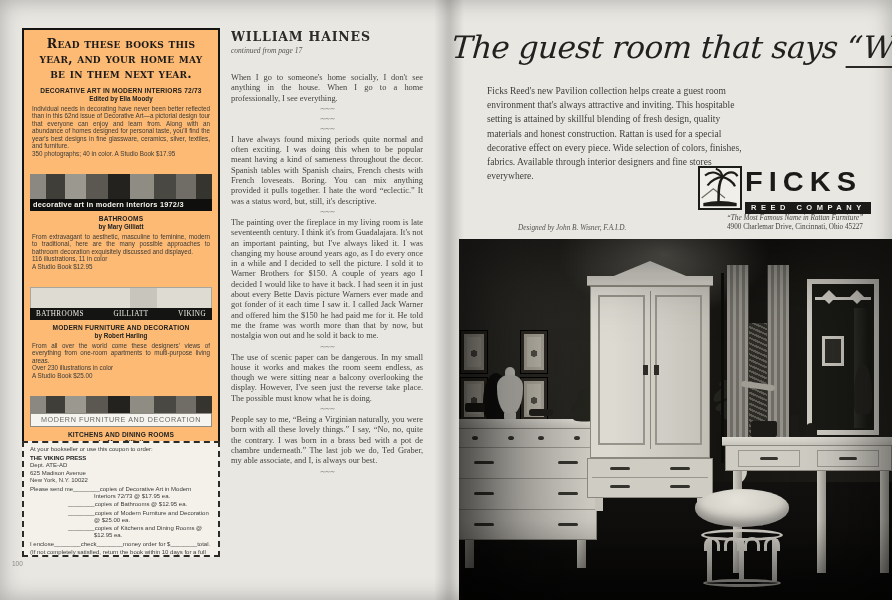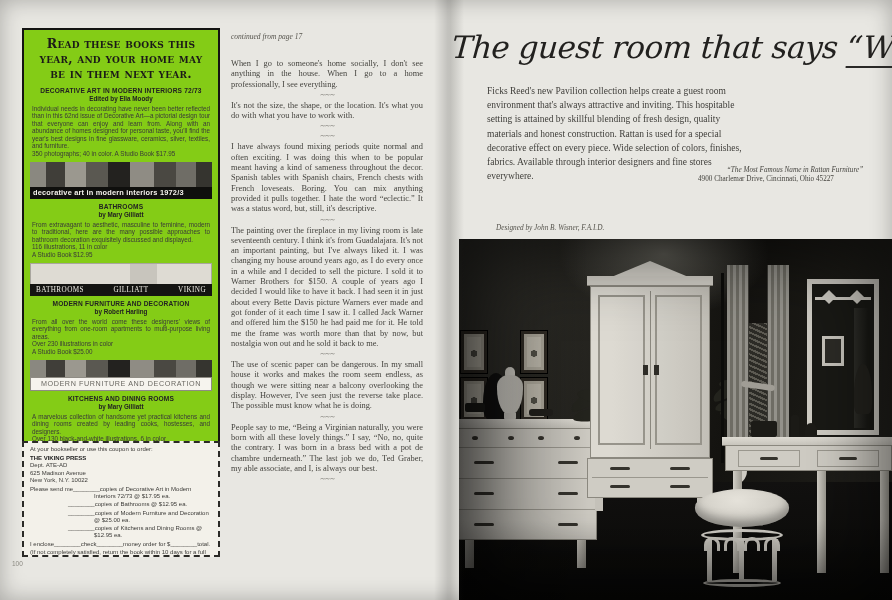--- a/index.html
+++ b/index.html
@@ -3,30 +3,30 @@
 <meta charset="utf-8">
 <style>
   html,body{margin:0;padding:0;background:#b9b8b4;}
   .spread{position:relative;width:892px;height:600px;background:#e8e7e2;overflow:hidden;
           font-family:"Liberation Sans",sans-serif;color:#2e2d2b;
           box-shadow:inset 0 0 22px rgba(0,0,0,.28);}
   .gutter{position:absolute;left:434px;top:0;width:30px;height:600px;pointer-events:none;
           background:linear-gradient(90deg,rgba(0,0,0,0) 0%,rgba(0,0,0,.16) 45%,rgba(40,40,36,.20) 55%,rgba(0,0,0,0) 100%);}
 
   
-  .book-ad{position:absolute;left:22px;top:28px;width:198px;height:518px;background:#84cc16;
+  .book-ad{position:absolute;left:22px;top:28px;width:198px;height:518px;background:#fdba74;
            border:2px solid #141412;box-sizing:border-box;padding:4px 5px 0;overflow:hidden;}
   .ad-headline{margin:2px 2px 6px;font:bold 12.5px/15px "DejaVu Serif",serif;font-variant-caps:small-caps;
                text-align:center;color:#1b1a18;letter-spacing:.2px;}
   .bk-title{font:bold 6.6px/8px "Liberation Sans",sans-serif;text-align:center;letter-spacing:.2px;color:#222;}
   .bk-author{font:bold 6.3px/7.5px "Liberation Sans",sans-serif;text-align:center;color:#222;margin-bottom:2px;}
   .bk-body{margin:0 3px;font:6.3px/7.5px "Liberation Sans",sans-serif;text-align:justify;color:#3a3a38;}
   .bk-detail{margin:0 3px;font:6.3px/7.5px "Liberation Sans",sans-serif;color:#3a3a38;}
   .book-section{margin-bottom:3px;}
-  .book-img{margin:5px 1px 4px;border-radius:15px;}
+  .book-img{margin:17px 1px 4px;border-radius:15px;}
   .collage{background:linear-gradient(90deg,#8a8880 0 9%,#403e39 9% 19%,#9b988f 19% 31%,#5a5851 31% 43%,#23221f 43% 55%,#8f8c84 55% 68%,#4a4842 68% 80%,#6f6d66 80% 91%,#35342f 91% 100%);}
   .c1{height:25px;}
   .band-black{height:12px;background:#0f0f0d;color:#f4f2ec;font:bold 7.4px/12px "Liberation Sans",sans-serif;
               padding:0 3px;letter-spacing:.2px;white-space:nowrap;overflow:hidden;}
   .cover-light{height:20px;background:linear-gradient(90deg,#dedbd3 0 55%,#c8c5bd 55% 70%,#dedbd3 70% 100%);
                border:1px solid #a9a69e;border-bottom:none;}
   .band-serif{height:12px;background:#141412;color:#efede6;font:7.2px/12px "Liberation Serif",serif;
               display:flex;justify-content:space-between;padding:0 6px;letter-spacing:.4px;}
   .c3{height:17px;}
   .band-outline{height:12px;background:#f6f4ee;border:1px solid #8f8c84;color:#6a6862;
@@ -51,30 +51,30 @@
   .article .continued{font:italic 7.5px/9px "Liberation Serif",serif;color:#55534c;margin:2px 0 18px;}
   .article p{margin:0;font-size:8.4px;line-height:10.3px;text-align:justify;}
   .divider{text-align:center;font-size:7px;line-height:9px;color:#6a6862;letter-spacing:-1px;margin:1px 0;}
 
   
   .script-headline{position:absolute;left:452px;top:2px;width:440px;text-align:center;white-space:nowrap;
                    font:italic 31px/48px "DejaVu Serif",serif;color:#22211f;transform:skewX(-4deg);letter-spacing:-.5px;}
   .script-headline .uq{border-bottom:2.5px solid #2a2927;padding-bottom:1px;}
   .ficks-body{position:absolute;left:487px;top:84px;width:264px;margin:0;
               font:9.5px/14.2px "Liberation Serif",serif;color:#3f3e3a;}
-  .designer{position:absolute;left:496px;top:223px;font:italic 7.3px "Liberation Serif",serif;color:#55534c;}
+  .designer{position:absolute;left:518px;top:223px;font:italic 7.3px "Liberation Serif",serif;color:#55534c;}
   .logo{position:absolute;left:698px;top:166px;width:194px;}
   .logo-top{display:flex;align-items:flex-start;}
   .palm-box{width:44px;height:44px;border:2px solid #1c1c1a;background:#f1efe9;box-sizing:border-box;flex:0 0 auto;}
   .logo-right{margin-left:3px;}
   .brand{font:bold 29px/30px "Liberation Sans",sans-serif;letter-spacing:6px;color:#1b1a18;transform:scaleY(.95);}
   .brand-bar{display:inline-block;background:#1b1a18;color:#f2f0ea;font:bold 7.5px/10px "Liberation Sans",sans-serif;
              letter-spacing:4.5px;padding:1px 5px 1px 6px;margin-top:1px;}
   .tagline{margin-top:0;font:italic 7.2px/8.5px "Liberation Serif",serif;color:#45443f;text-align:center;}
-  .logo-address{font:7.2px/8.5px "Liberation Serif",serif;color:#45443f;text-align:left;}
+  .logo-address{font:7.2px/8.5px "Liberation Serif",serif;color:#45443f;text-align:center;}
 
   
   .photo{position:absolute;left:459px;top:239px;width:433px;height:361px;overflow:hidden;background:#161512;}
   .photo *{position:absolute;box-sizing:border-box;}
   .wall{left:0;top:0;right:0;bottom:0;
         background:radial-gradient(ellipse 150px 90px at 205px 15px,rgba(216,214,200,.35),rgba(216,214,200,0) 70%),
                    linear-gradient(100deg,#3b3a34 0%,#2c2b26 18%,#1d1c18 42%,#141310 60%,#1b1a16 78%,#24231f 100%);}
   .floor{left:0;bottom:0;right:0;height:118px;background:linear-gradient(#121110,#0a0a08);}
   .pframe{background:#b2ada0;border:3px solid #322d26;box-shadow:0 0 0 1px #000;}
   .pframe .art{left:3px;top:3px;right:3px;bottom:3px;background:radial-gradient(circle at 50% 55%,#55534a 0 18%,transparent 19%),#c4bfb2;}
@@ -251,44 +251,62 @@
     <div class="order-line ind">________copies of Bathrooms @ $12.95 ea.</div>
     <div class="order-line ind">________copies of Modern Furniture and Decoration @ $25.00 ea.</div>
     <div class="order-line ind">________copies of Kitchens and Dining Rooms @ $12.95 ea.</div>
     <p class="enclose">I enclose________check________money order for $________total. (If not completely satisfied, return the book within 10 days for a full refund. Please add sales tax where applicable.)</p>
 
   </section>
 
   <div class="page-number">100</div>
 
   <section class="article">
+    <h2>WILLIAM HAINES</h2>
     <div class="continued">continued from page 17</div>
     <p>When I go to someone's home socially, I don't see anything in the house. When I go to a home professionally, I see everything.</p>
     <div class="divider">∼∼∼</div>
-    <p>It's not the size, the shape, or the location. It's what you do with what you have to work with.</p>
     <div class="divider">∼∼∼</div>
     <div class="divider">∼∼∼</div>
     <p>I have always found mixing periods quite normal and often exciting. I was doing this when to be popular meant having a kind of sameness throughout the decor. Spanish tables with Spanish chairs, French chests with French loveseats. Boring. You can mix anything provided it pulls together. I hate the word “eclectic.” It was a status word, but, still, it's descriptive.</p>
     <div class="divider">∼∼∼</div>
     <p>The painting over the fireplace in my living room is late seventeenth century. I think it's from Guadalajara. It's not an important painting, but I've always liked it. I was changing my house around years ago, as I do every once in a while and I decided to sell the picture. I sold it to Warner Brothers for $150. A couple of years ago I decided I would like to have it back. I had seen it in just about every Bette Davis picture Warners ever made and got fonder of it each time I saw it. I called Jack Warner and offered him the $150 he had paid me for it. He told me the frame was worth more than that by now, but nostalgia won out and he sold it back to me.</p>
     <div class="divider">∼∼∼</div>
     <p>The use of scenic paper can be dangerous. In my small house it works and makes the room seem endless, as though we were sitting near a balcony overlooking the display. However, I've seen just the reverse take place. The possible must know what he is doing.</p>
     <div class="divider">∼∼∼</div>
     <p>People say to me, “Being a Virginian naturally, you were born with all these lovely things.” I say, “No, no, quite the contrary. I was born in a brass bed with a pot de chambre underneath.” The last job we do, Ted Graber, my able associate, and I, is always our best.</p>
     <div class="divider">∼∼∼</div>
 
   </section>
 
   <h1 class="script-headline"><span>The guest room that says</span> <span class="uq">“Welcome!”</span></h1>
 
   <p class="ficks-body">Ficks Reed's new Pavilion collection helps create a guest room environment that's always attractive and inviting. This hospitable setting is attained by skillful blending of fresh design, quality materials and honest construction. Rattan is used for a special decorative effect on every piece. Wide selection of colors, finishes, fabrics. Available through interior designers and fine stores everywhere.</p>
 
   <div class="designer">Designed by John B. Wisner, F.A.I.D.</div>
 
   <div class="logo">
+    <div class="logo-top">
+      <div class="palm-box">
+        <svg viewBox="0 0 48 48" width="40" height="40">
+          <path d="M2 36 L16 25 L30 36" stroke="#6e6c64" stroke-width="1.5" fill="none"></path>
+          <path d="M4 42 Q24 37 44 42 L44 46 L4 46 Z" fill="#1d1c18"></path>
+          <path d="M22 43 C23 30 21 20 27 11" stroke="#1d1c18" stroke-width="3" fill="none"></path>
+          <path d="M27 11 C20 4 12 4 6 9" stroke="#1d1c18" stroke-width="2.6" fill="none"></path>
+          <path d="M27 11 C34 3 42 4 45 10" stroke="#1d1c18" stroke-width="2.6" fill="none"></path>
+          <path d="M27 11 C21 11 13 15 9 21" stroke="#1d1c18" stroke-width="2.6" fill="none"></path>
+          <path d="M27 11 C33 12 40 17 42 22" stroke="#1d1c18" stroke-width="2.6" fill="none"></path>
+          <path d="M27 11 C26 5 23 2 19 1" stroke="#1d1c18" stroke-width="2.4" fill="none"></path>
+        </svg>
+      </div>
+      <div class="logo-right">
+        <div class="brand">FICKS</div>
+        <div class="brand-bar">REED COMPANY</div>
+      </div>
+    </div>
     <div class="tagline">“The Most Famous Name in Rattan Furniture”</div>
     <div class="logo-address">4900 Charlemar Drive, Cincinnati, Ohio 45227</div>
   </div>
 
   <div class="photo">
     <div class="wall"></div>
     <div class="floor"></div>
 
     <div class="pframe f1">
         <div class="art"></div>

